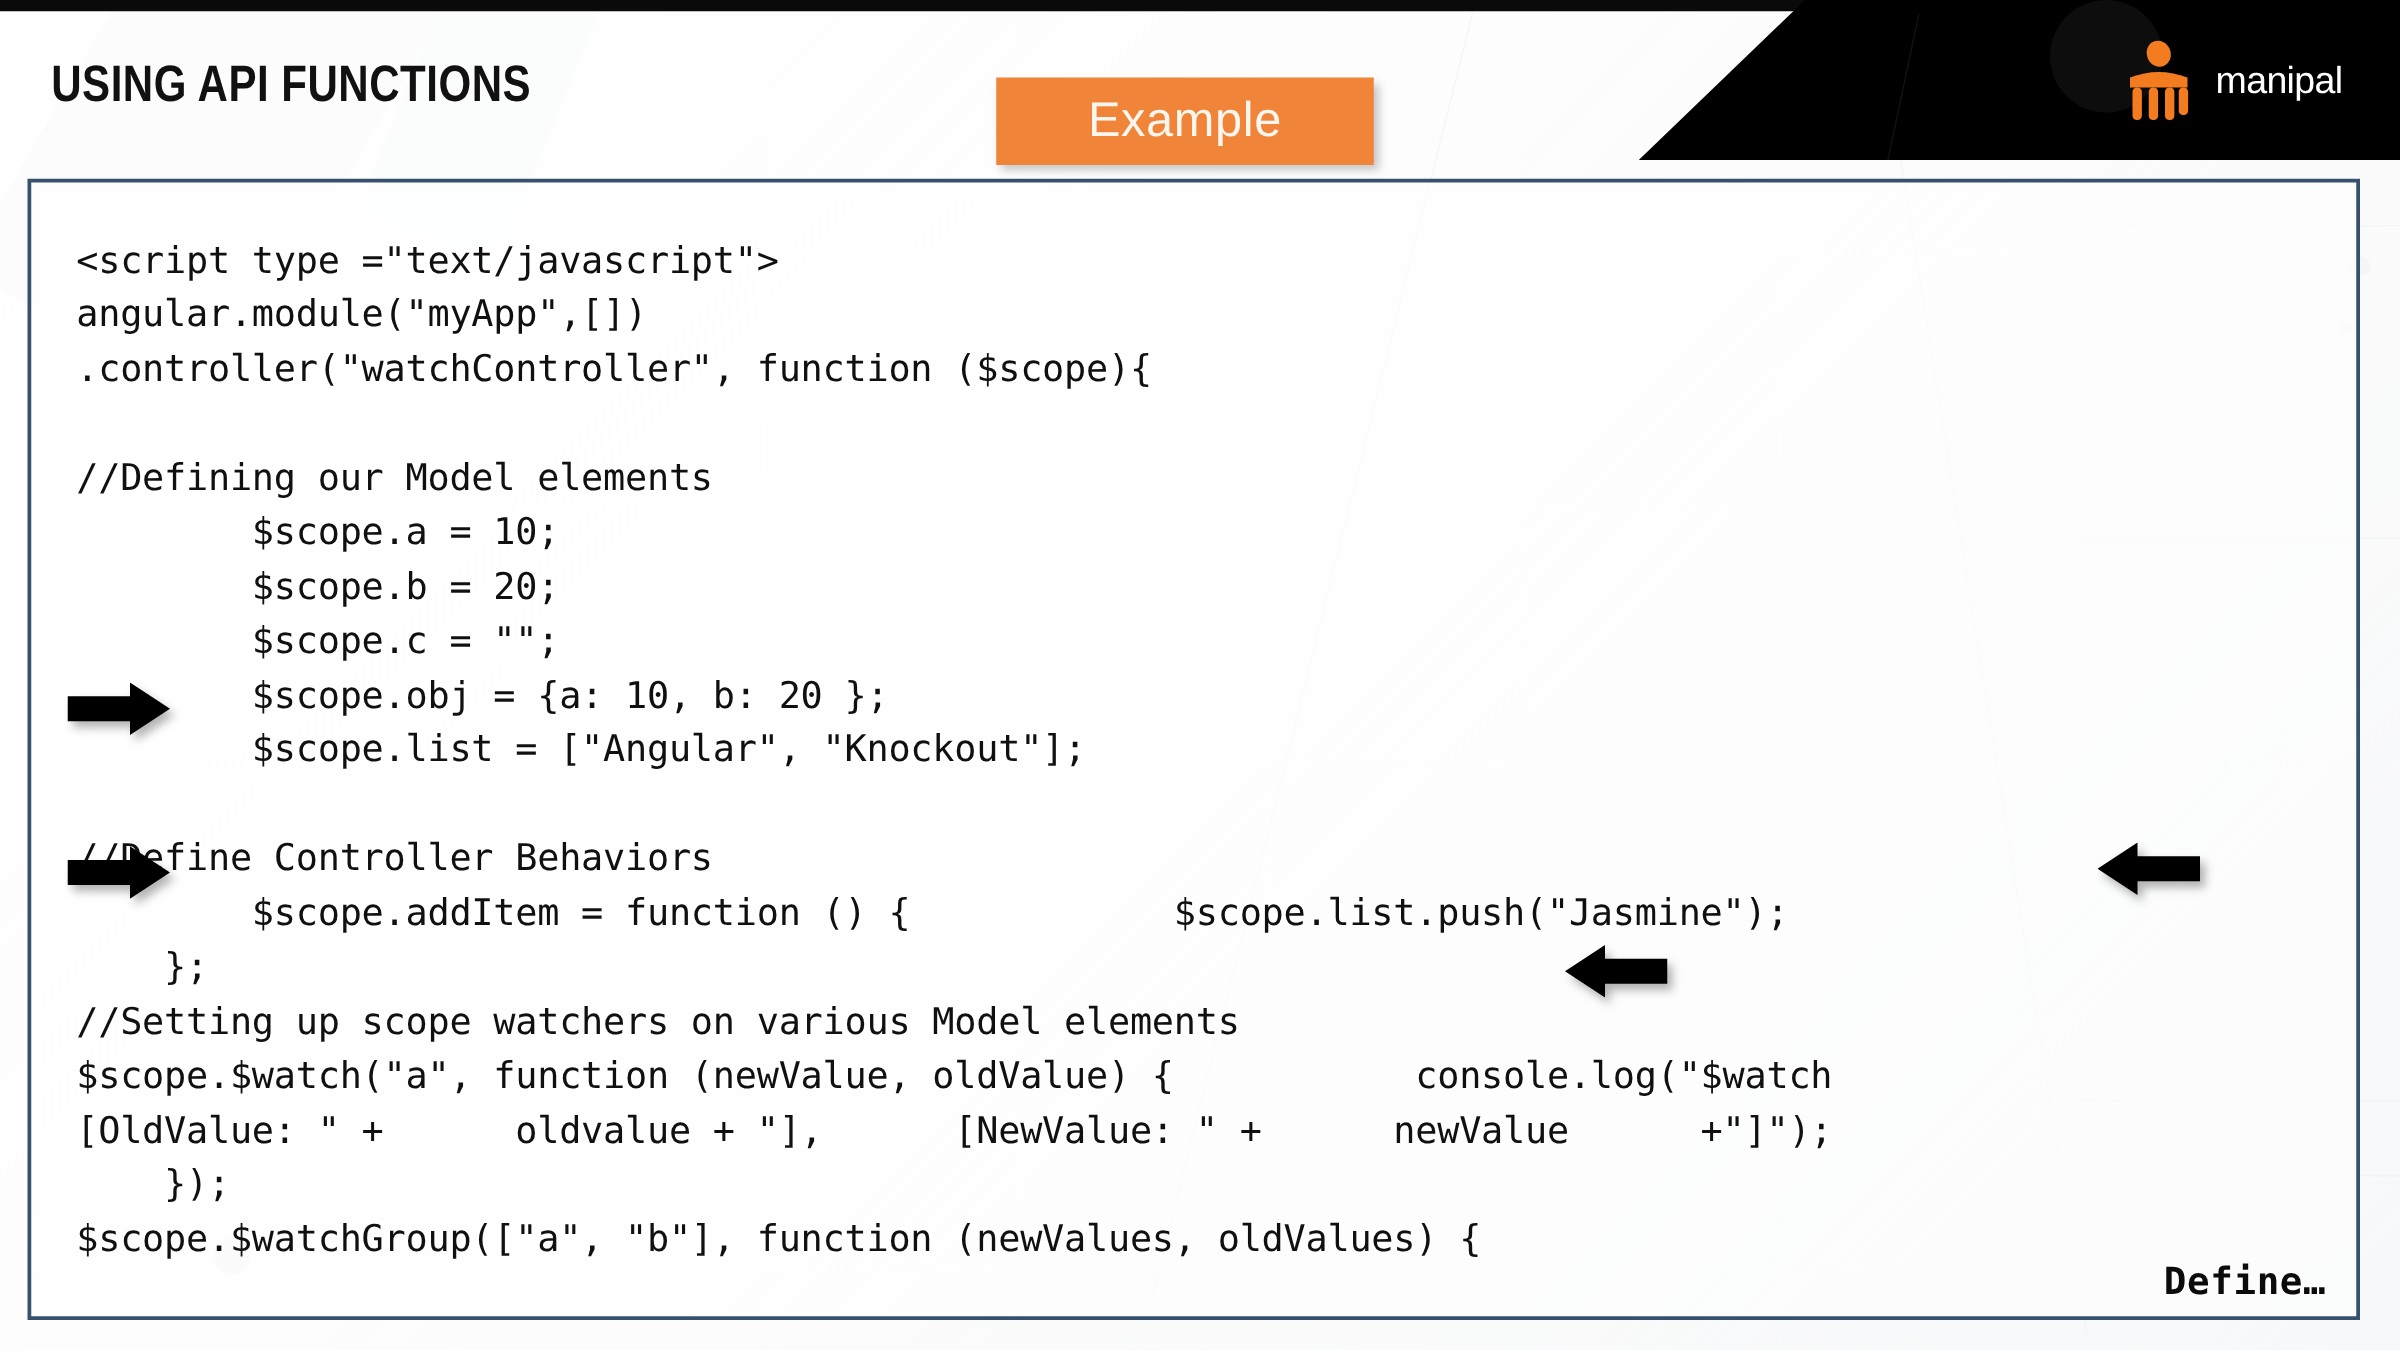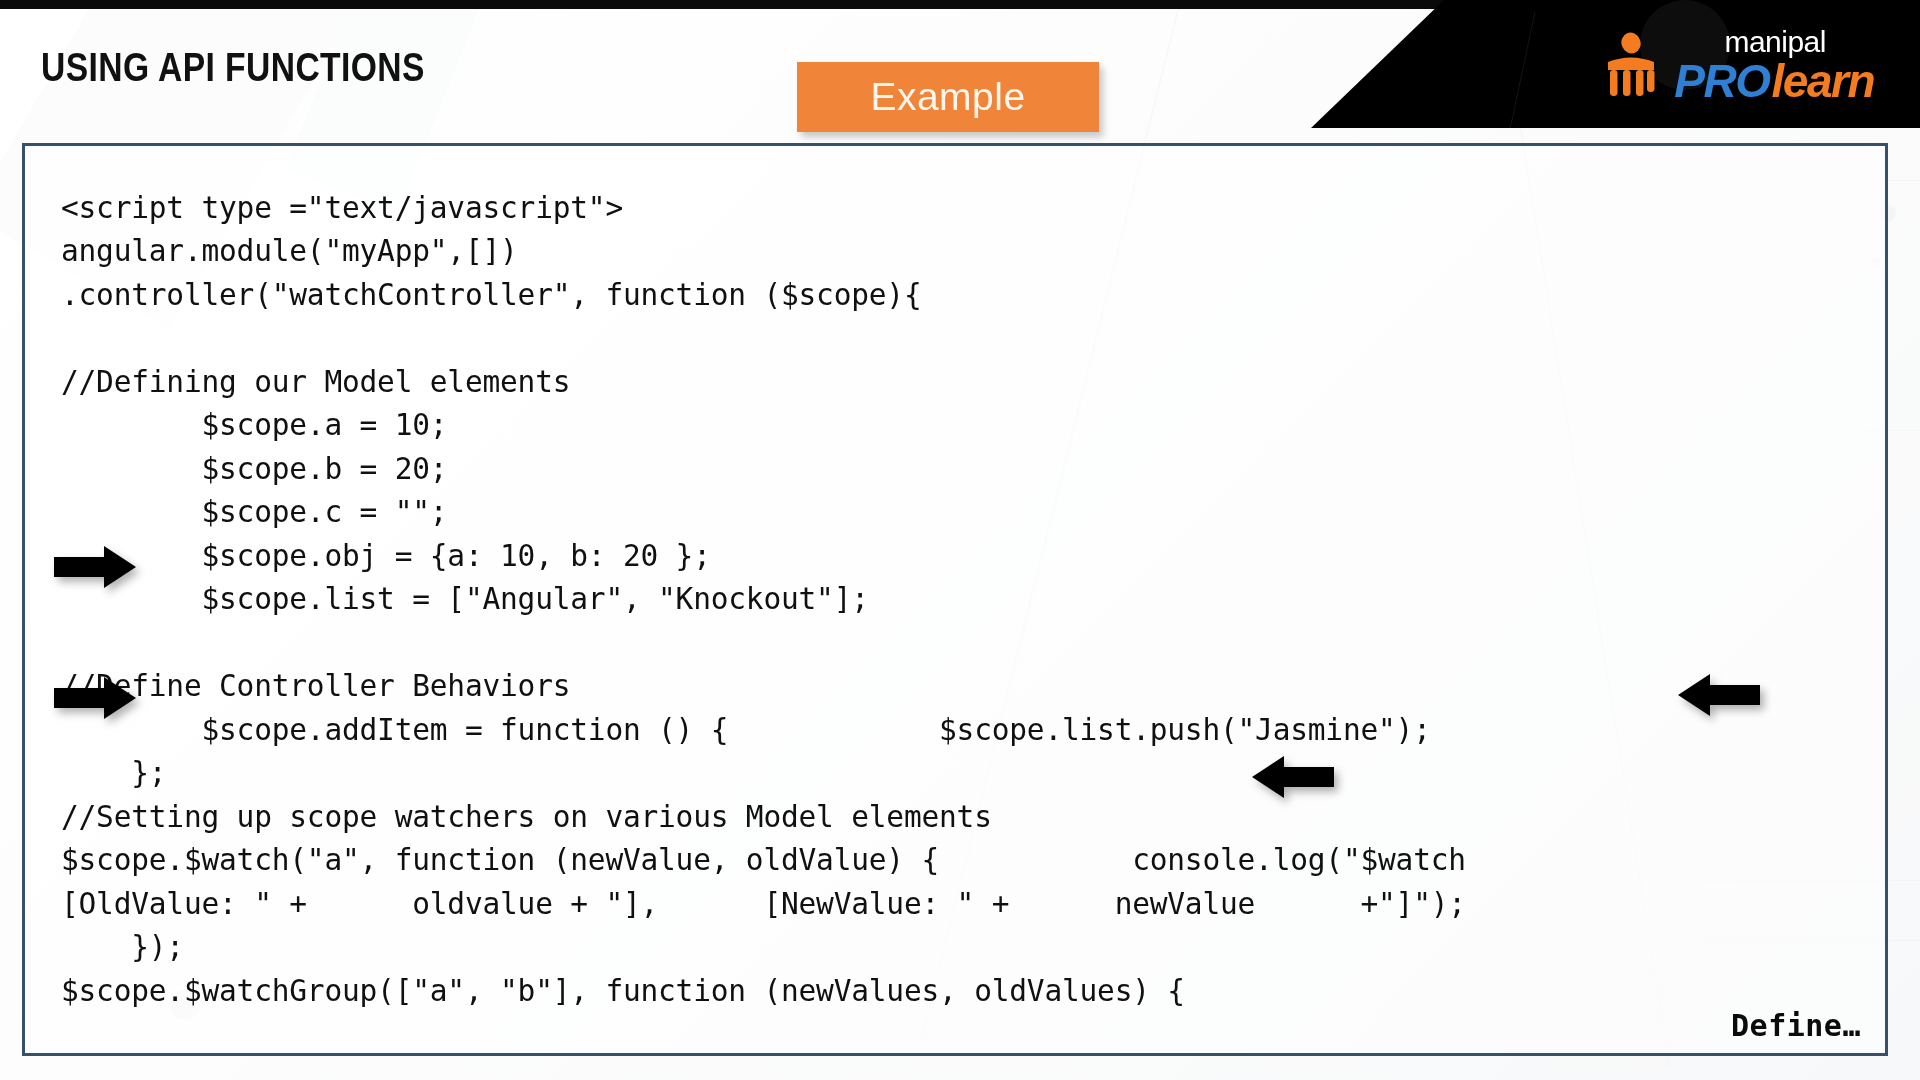--- a/index.html
+++ b/index.html
@@ -198,24 +198,20 @@
     <svg id="logo-mark" viewBox="0 0 62 66">
       <ellipse cx="31" cy="11" rx="9.5" ry="10.5" fill="#f47c20" transform="rotate(-22 31 11)"></ellipse>
       <path d="M8 30 Q31 21 54 30 L54 38 L8 38 Z" fill="#f47c20"></path>
       <rect x="10" y="38" width="7.5" height="26" rx="3.4" fill="#f47c20"></rect>
       <rect x="23" y="38" width="7.5" height="26" rx="3.4" fill="#f47c20"></rect>
       <rect x="36" y="38" width="7.5" height="26" rx="3.4" fill="#f47c20"></rect>
       <rect x="47" y="38" width="7.5" height="22" rx="3.4" fill="#f47c20"></rect>
     </svg>
     <div id="logo-words">
       <div id="logo-manipal">manipal</div>
-      <div id="logo-bottom">
-        <span id="logo-pro">PRO</span>
-        <span id="logo-learn">learn</span>
-      </div>
     </div>
   </div>
 
   <div id="slide-title">USING API FUNCTIONS</div>
 
   <div id="example-badge">
     <span id="example-badge-label">Example</span>
   </div>
 
   <div id="code-box">

